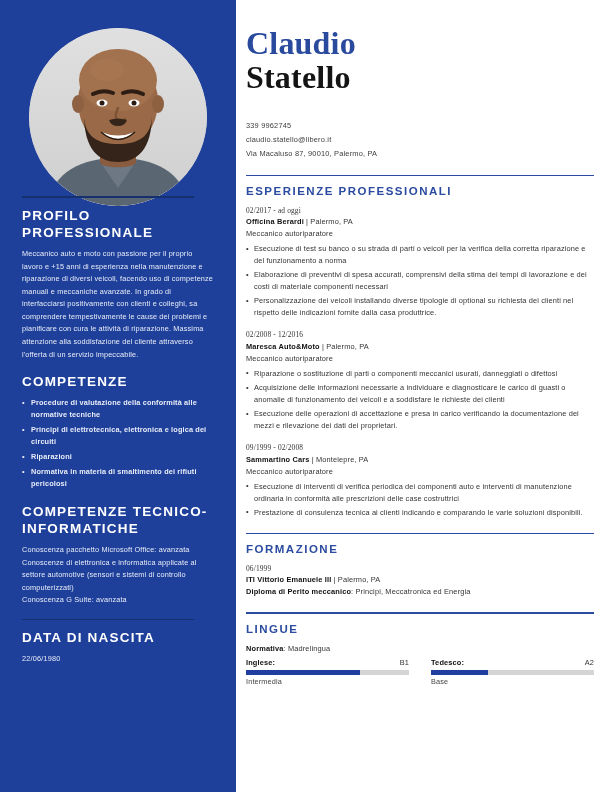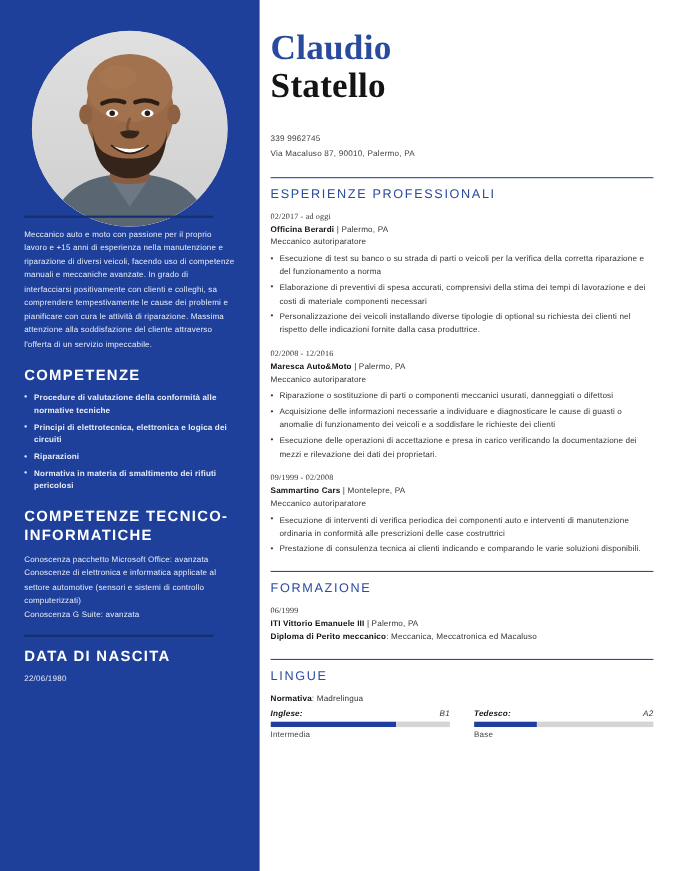--- a/index.html
+++ b/index.html
@@ -135,21 +135,21 @@
   .contact div { white-space: nowrap; }
 
   .main-rule {
     height: 1.2px;
     background: #2b4ba0;
     width: 348px;
     margin: 14px 0 9px 0;
   }
   .sec-h {
     font-size: 11.5px;
-    font-weight: normal;
+    font-weight: bold;
     color: #2b4ba0;
     letter-spacing: 1.5px;
     margin: 0 0 8px 0;
     text-transform: uppercase;
   }
 
   .entry { margin-bottom: 10px; }
   .entry-date {
     font-size: 7.4px;
     color: #333333;
@@ -207,21 +207,20 @@
   }
   .lang-col { width: 163px; }
   .lang-head {
     display: flex;
     justify-content: space-between;
     align-items: baseline;
     font-size: 7.4px;
     color: #111111;
     margin-bottom: 2.5px;
     letter-spacing: 0.15px;
-    font-style: italic;
   }
   .lang-head .lname { font-weight: bold; }
   .lang-head .llevel { font-weight: normal; color: #333333; }
   .bar-track {
     height: 5px;
     background: #d5d5d5;
     width: 100%;
     position: relative;
     overflow: hidden;
   }
@@ -286,20 +285,21 @@
           <path d="M72 104 q17 14 34 0 q-17 7 -34 0 Z" fill="#ffffff"></path>
           <path d="M72 104 q17 15 34 0" stroke="#2a1b12" stroke-width="1.6" fill="none"></path>
         </g>
       </svg>
     </div>
 
     <div class="side-content">
 
       <div class="side-block">
         <div class="side-rule"></div>
+        <h2 class="side-h">PROFILO PROFESSIONALE</h2>
         <p class="side-p">Meccanico auto e moto con passione per il proprio lavoro e +15 anni di esperienza nella manutenzione e riparazione di diversi veicoli, facendo uso di competenze manuali e meccaniche avanzate. In grado di interfacciarsi positivamente con clienti e colleghi, sa comprendere tempestivamente le cause dei problemi e pianificare con cura le attività di riparazione. Massima attenzione alla soddisfazione del cliente attraverso l'offerta di un servizio impeccabile.</p>
       </div>
 
       <div class="side-block">
         <h2 class="side-h">COMPETENZE</h2>
         <ul class="side-list">
           <li>Procedure di valutazione della conformità alle normative tecniche</li>
           <li>Principi di elettrotecnica, elettronica e logica dei circuiti</li>
           <li>Riparazioni</li>
           <li>Normativa in materia di smaltimento dei rifiuti pericolosi</li>
@@ -324,20 +324,21 @@
 
   <main class="main">
 
     <div class="name-block">
       <span class="name-first">Claudio</span>
       <span class="name-last">Statello</span>
     </div>
 
     <div class="contact">
       <div>339 9962745</div>
+      <div>claudio.statello@libero.it</div>
       <div>Via Macaluso 87, 90010, Palermo, PA</div>
     </div>
 
     <div class="main-rule"></div>
     <h2 class="sec-h">ESPERIENZE PROFESSIONALI</h2>
 
     <div class="entry">
       <div class="entry-date">02/2017 - ad oggi</div>
       <div class="entry-org"><b>Officina Berardi</b> | <span>Palermo, PA</span></div>
       <div class="entry-role">Meccanico autoriparatore</div>
@@ -347,42 +348,42 @@
         <li>Personalizzazione dei veicoli installando diverse tipologie di optional su richiesta dei clienti nel rispetto delle indicazioni fornite dalla casa produttrice.</li>
       </ul>
     </div>
 
     <div class="entry">
       <div class="entry-date">02/2008 - 12/2016</div>
       <div class="entry-org"><b>Maresca Auto&amp;Moto</b> | <span>Palermo, PA</span></div>
       <div class="entry-role">Meccanico autoriparatore</div>
       <ul class="bullets">
         <li>Riparazione o sostituzione di parti o componenti meccanici usurati, danneggiati o difettosi</li>
-        <li>Acquisizione delle informazioni necessarie a individuare e diagnosticare le cause di guasti o anomalie di funzionamento dei veicoli e a soddisfare le richieste dei clienti</li>
+        <li>Acquisizione delle informazioni necessarie a individuare e diagnosticare le carico di guasti o anomalie di funzionamento dei veicoli e a soddisfare le richieste dei clienti</li>
         <li>Esecuzione delle operazioni di accettazione e presa in carico verificando la documentazione dei mezzi e rilevazione dei dati dei proprietari.</li>
       </ul>
     </div>
 
     <div class="entry">
       <div class="entry-date">09/1999 - 02/2008</div>
       <div class="entry-org"><b>Sammartino Cars</b> | <span>Montelepre, PA</span></div>
       <div class="entry-role">Meccanico autoriparatore</div>
       <ul class="bullets">
         <li>Esecuzione di interventi di verifica periodica dei componenti auto e interventi di manutenzione ordinaria in conformità alle prescrizioni delle case costruttrici</li>
         <li>Prestazione di consulenza tecnica ai clienti indicando e comparando le varie soluzioni disponibili.</li>
       </ul>
     </div>
 
     <div class="main-rule"></div>
     <h2 class="sec-h">FORMAZIONE</h2>
 
     <div class="entry">
       <div class="entry-date">06/1999</div>
       <div class="entry-org"><b>ITI Vittorio Emanuele III</b> | <span>Palermo, PA</span></div>
-      <div class="entry-org"><b>Diploma di Perito meccanico</b>: <span>Meccanica, Meccatronica ed Macaluso</span></div>
+      <div class="entry-org"><b>Diploma di Perito meccanico</b>: <span>Principi, Meccatronica ed Energia</span></div>
     </div>
 
     <div class="main-rule"></div>
     <h2 class="sec-h">LINGUE</h2>
 
     <div class="lang-native"><b>Normativa</b>: <span>Madrelingua</span></div>
 
     <div class="lang-grid">
       <div class="lang-col">
         <div class="lang-head">

